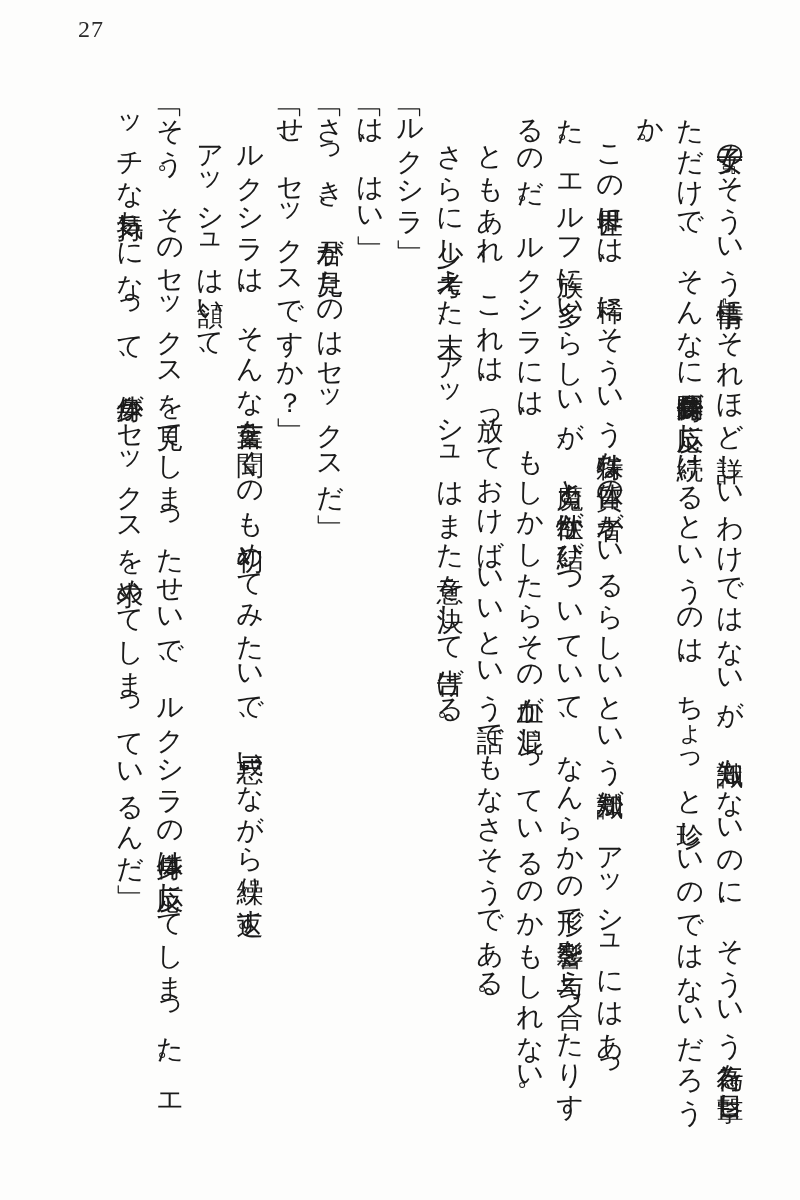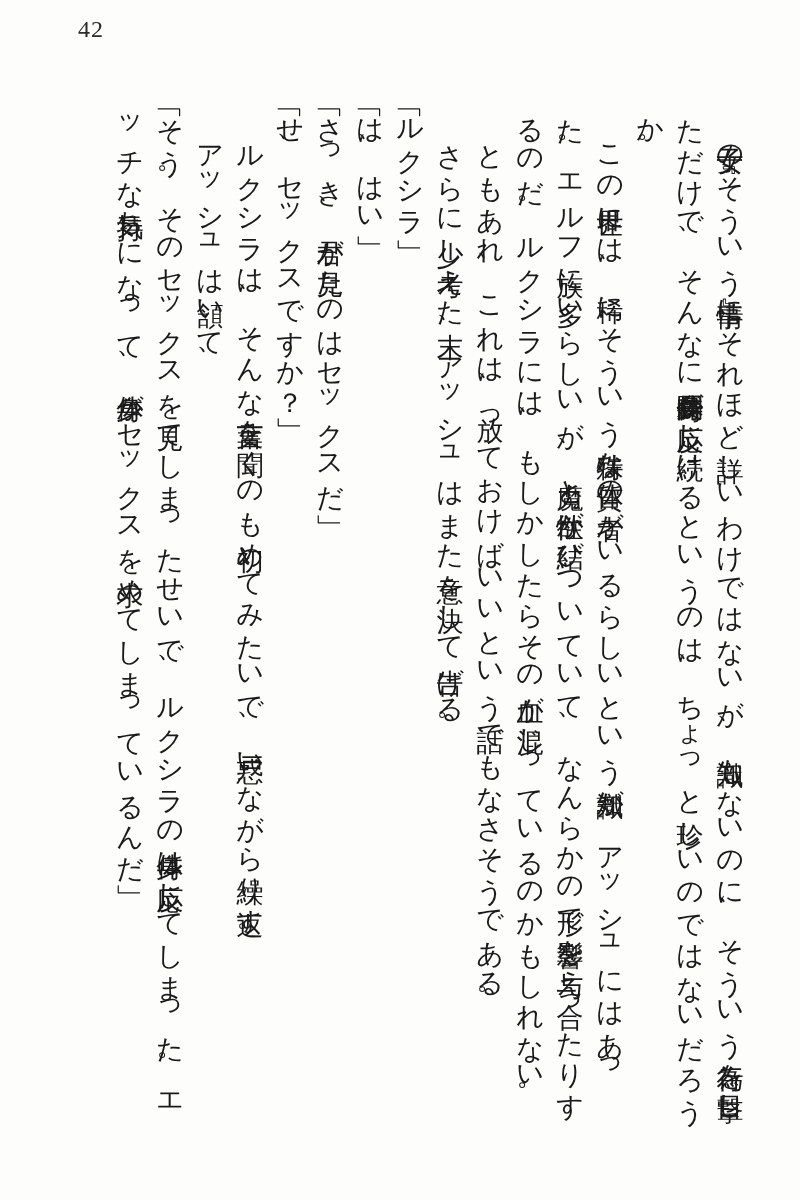--- a/index.html
+++ b/index.html
@@ -45,21 +45,21 @@
     padding: 0;
   }
   .para.indent {
     text-indent: 1em;
   }
 </style>
 </head>
 <body>
 
 <div class="page">
-  <div class="page-number">42</div>
+  <div class="page-number">27</div>
 
   <div class="novel-text">
       <p class="para indent">女子の『そういう』事情にそれほど詳しいわけではないが、知識もないのに、そういう行為を目撃しただけで、そんなに長時間身体が反応し続けるというのは、ちょっと珍しいのではないだろうか。</p>
       <p class="para indent">この世界には、稀にそういう特殊な体質の者がいるらしいという知識が、アッシュにはあった。エルフ族に多いらしいが、魔力と性欲が結びついていて、なんらかの形で影響を与え合ったりするのだ。ルクシラには、もしかしたらその血が混じっているのかもしれない。</p>
       <p class="para indent">ともあれ、これは、放っておけばいいという話でもなさそうである。</p>
       <p class="para indent">さらに少し考えた末、アッシュはまた意を決して告げる。</p>
       <p class="para">「ルクシラ」</p>
       <p class="para">「は、はい」</p>
       <p class="para">「さっき、君が見たのはセックスだ」</p>
       <p class="para">「せ、セックスですか？」</p>

